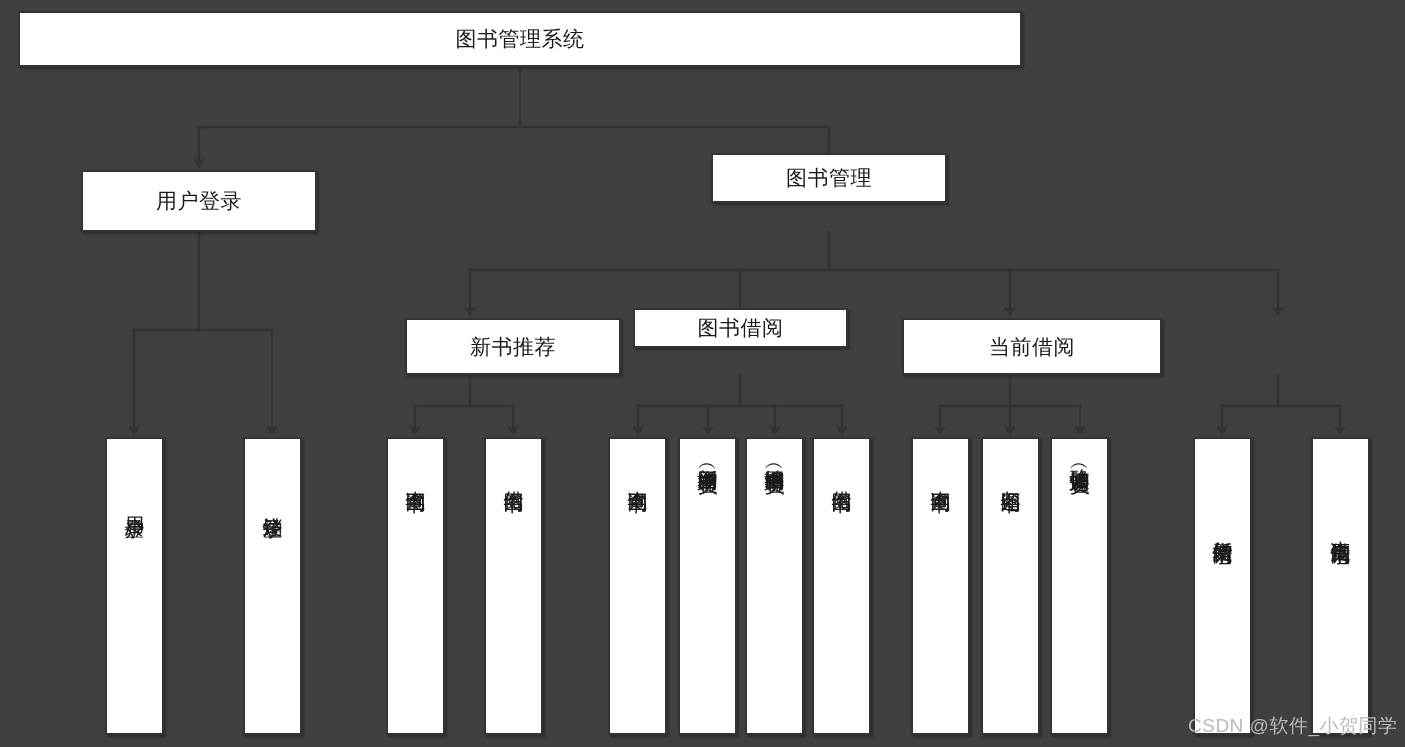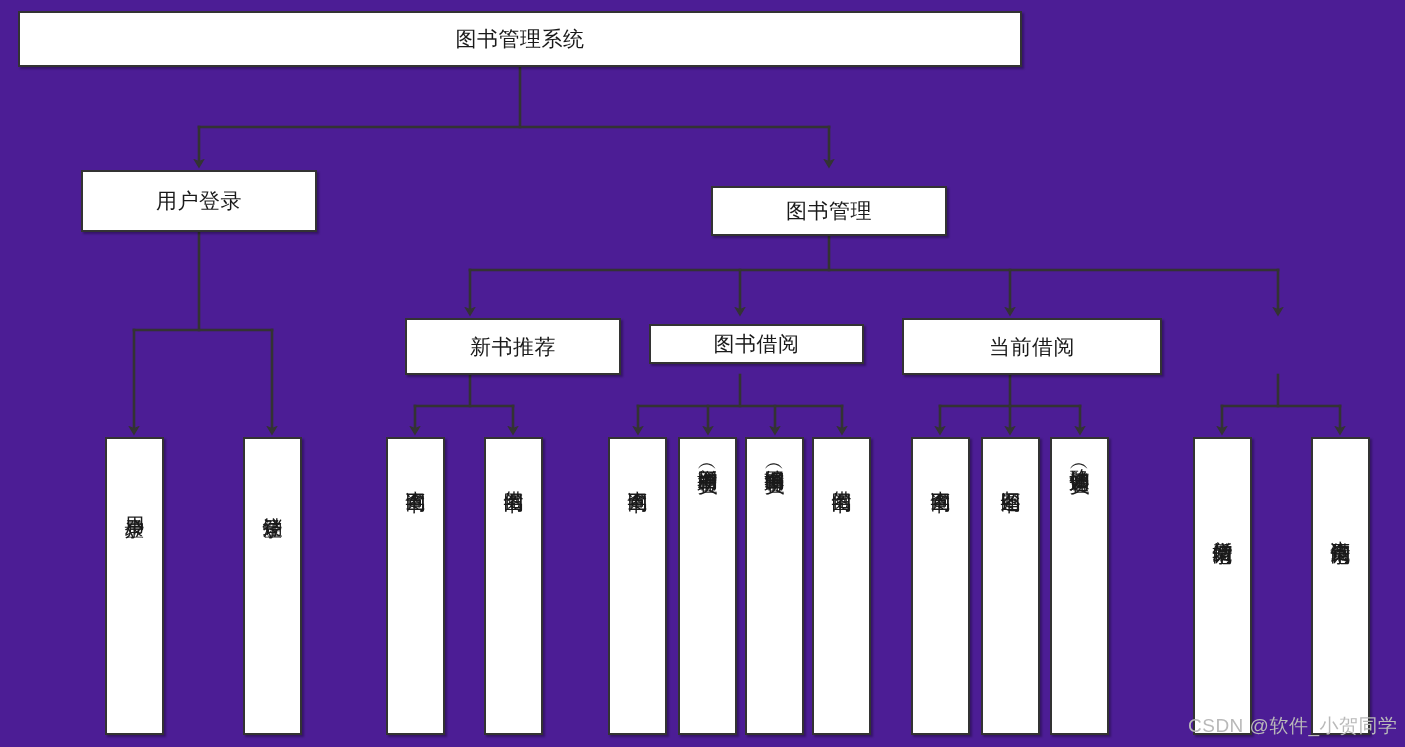--- a/index.html
+++ b/index.html
@@ -8,21 +8,21 @@
     padding: 0;
     background: #ffffff;
   }
   body {
     font-family: "Liberation Sans", "DejaVu Sans", sans-serif;
   }
   #diagram-root {
     position: relative;
     width: 1405px;
     height: 747px;
-    background: #4c1d95;
+    background: #404040;
     overflow: hidden;
   }
   svg#wires {
     position: absolute;
     left: 0;
     top: 0;
     width: 1405px;
     height: 747px;
     pointer-events: none;
   }
@@ -126,28 +126,28 @@
     </g>
   </svg>
 
   <div class="node h" style="left:18px; top:11px; width:1004px; height:56px;">
     <span>图书管理系统</span>
   </div>
 
   <div class="node h" style="left:81px; top:170px; width:236px; height:62px;">
     <span>用户登录</span>
   </div>
-  <div class="node h" style="left:711px; top:186px; width:236px; height:50px;">
+  <div class="node h" style="left:711px; top:153px; width:236px; height:50px;">
     <span>图书管理</span>
   </div>
 
   <div class="node h" style="left:362px; top:318px; width:216px; height:57px;margin-left:43px;">
     <span>新书推荐</span>
   </div>
-  <div class="node h" style="left:633px; top:324px; width:215px; height:40px;margin-left:16px;">
+  <div class="node h" style="left:633px; top:308px; width:215px; height:40px;">
     <span>图书借阅</span>
   </div>
   <div class="node h" style="left:902px; top:318px; width:260px; height:57px;">
     <span>当前借阅</span>
   </div>
 
   <div class="node v mid" style="left:105px; top:437px; width:59px; height:298px;">
     <span class="vtext">用户登录</span>
   </div>
   <div class="node v mid" style="left:243px; top:437px; width:59px; height:298px;">

